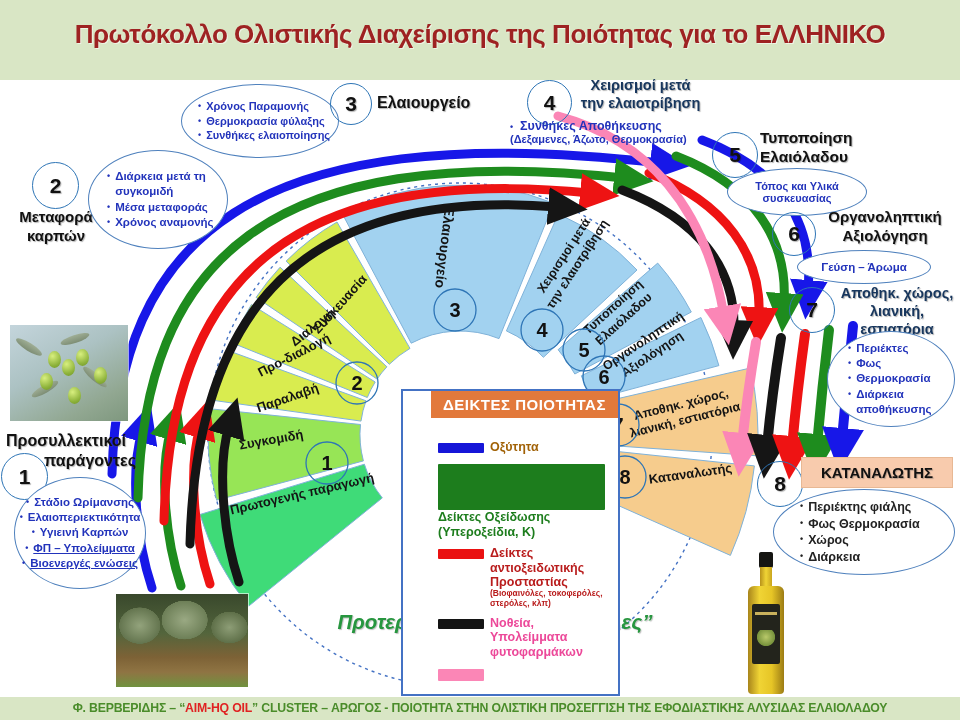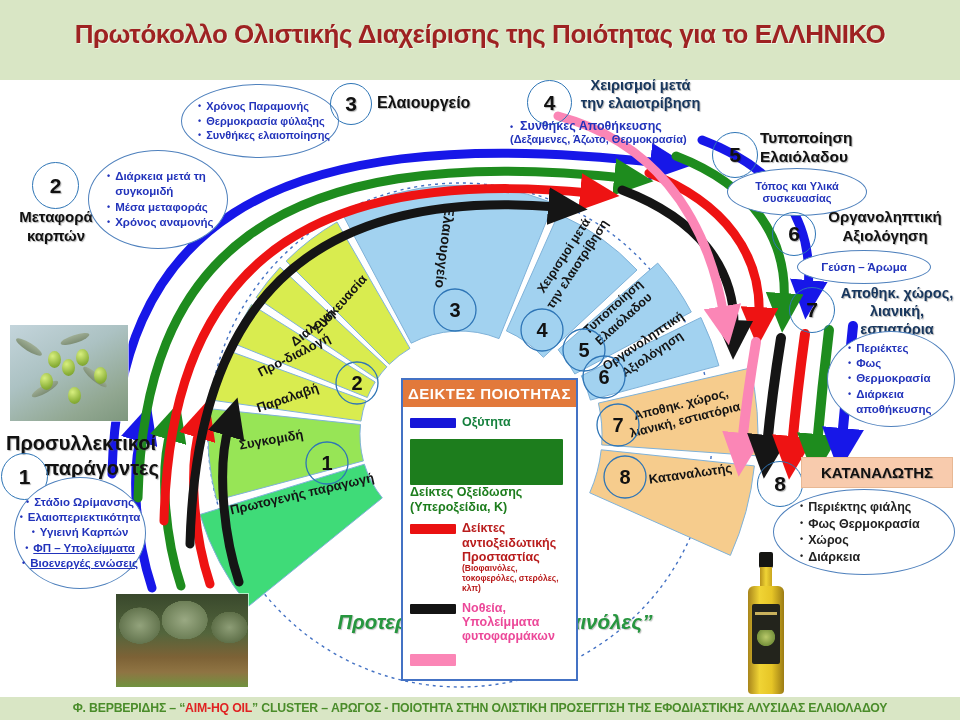--- a/index.html
+++ b/index.html
@@ -21,21 +21,21 @@
   .hlabel{font-weight:bold;color:#111;z-index:3;text-shadow:1px 1px 1px rgba(90,90,90,.45);line-height:1.25;}
   .navy{color:#17365d;}
   
   .bubble{background:#fff;border:1.4px solid #4f81bd;border-radius:50%;z-index:3;display:flex;flex-direction:column;justify-content:center;}
   .blt{color:#2233bb;font-weight:bold;}
   .brow{display:flex;line-height:1.32;text-align:left;}
   .bdot{margin-right:5px;font-size:9px;padding-top:2px;}
   .u{text-decoration:underline;}
   .center-list .brow{justify-content:center;}
   
-  #legend{left:401px;top:378px;width:177px;border:2px solid #4472c4;background:#fff;z-index:4;}
+  #legend{left:401px;top:389px;width:219px;border:2px solid #4472c4;background:#fff;z-index:4;padding-left:28px;}
   #legend-head{background:#e2793b;color:#fff;font-weight:bold;font-size:15px;text-align:center;padding:5px 0;letter-spacing:0.5px;}
   #legend-body{padding:8px 7px 6px 7px;}
   .legend-item{display:flex;margin-bottom:7px;font-weight:bold;font-size:12.5px;line-height:1.15;}
   .legend-item .bar{flex:0 0 46px;height:10px;margin:3px 6px 0 0;border-radius:1px;}
   .legend-item .sub{font-size:8.5px;font-weight:bold;display:block;}
   .legend-item .subin{font-size:8.5px;font-weight:bold;}
   
   #consumer-box{background:#f8cbad;border:1px solid #e8b894;color:#111;font-weight:bold;font-size:15px;text-align:center;padding:6px 0;z-index:3;text-shadow:1px 1px 1px rgba(90,90,90,.4);}
   
   #priority-note{left:300px;top:610px;width:390px;text-align:center;font-size:20.5px;font-weight:bold;font-style:italic;color:#27963f;z-index:3;text-shadow:1px 1px 1px rgba(0,0,0,.25);}
@@ -287,21 +287,21 @@
       <div class="brow">
         <span class="bdot">•</span>
         <span class="btxt">Χώρος</span>
       </div>
       <div class="brow">
         <span class="bdot">•</span>
         <span class="btxt">Διάρκεια</span>
       </div>
     </div>
 
-  <div class="abs hlabel" style="left:6px;top:431px;width:150px;font-size:20px;">
+  <div class="abs hlabel" style="left:6px;top:431px;width:150px;font-size:16px;">
     <div>Προσυλλεκτικοί</div>
     <div style="padding-left:38px;">παράγοντες</div>
   </div>
   <div class="abs cnum" style="left:1px;top:453px;width:47px;height:47px;">
       <span>1</span>
     </div>
   <div class="abs bubble blt fs115 center-list" style="left:14px;top:477px;width:132px;height:112px;padding:4px;text-align:center;">
       <div class="brow">
         <span class="bdot">•</span>
         <span class="btxt">Στάδιο Ωρίμανσης</span>
@@ -320,21 +320,21 @@
       </div>
       <div class="brow">
         <span class="bdot">•</span>
         <span class="btxt u">Βιοενεργές ενώσεις</span>
       </div>
     </div>
 
   <div class="abs" id="legend">
     <div id="legend-head">ΔΕΙΚΤΕΣ ΠΟΙΟΤΗΤΑΣ</div>
     <div id="legend-body">
-      <div class="legend-item" style="color: #15803d;">
+      <div class="legend-item" style="color: #a16207; margin-top: 14px;">
           <span class="bar" style="background: rgb(22, 22, 216);"></span>
           <span class="txt"><span>Οξύτητα</span></span>
         </div>
       <div class="legend-item" style="color: rgb(29, 125, 29); flex-direction: column;">
           <span class="bar" style="background: rgb(29, 125, 29);"></span>
           <span class="txt"><span>Δείκτες Οξείδωσης (Υπεροξείδια,  Κ)</span></span>
         </div>
       <div class="legend-item" style="color: #b91c1c;">
           <span class="bar" style="background: rgb(234, 17, 17);"></span>
           <span class="txt"><span>Δείκτες αντιοξειδωτικής Προσταστίας</span><span class="sub">(Βιοφαινόλες, τοκοφερόλες, στερόλες, κλπ)</span></span>

